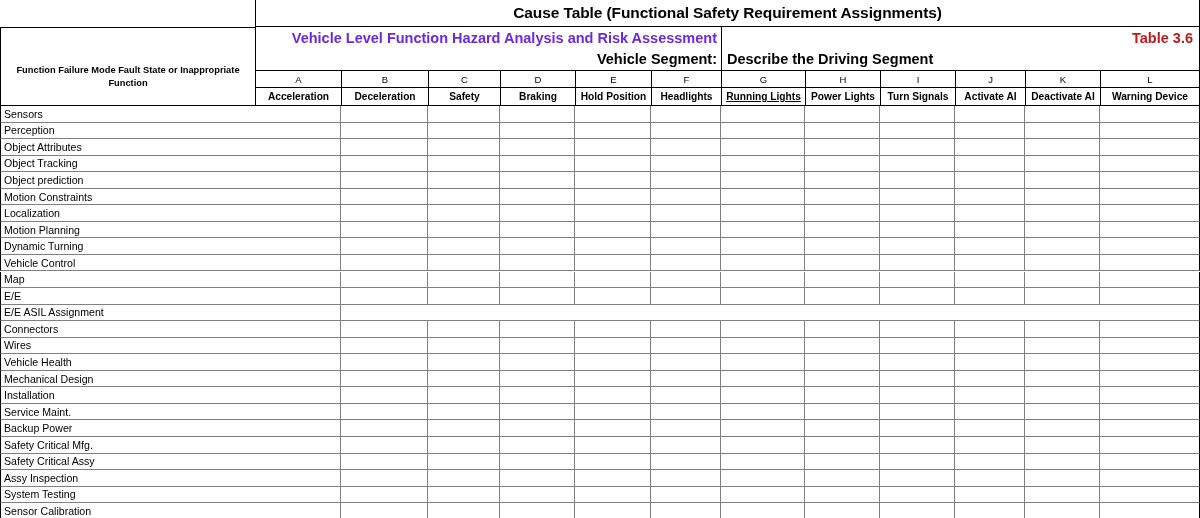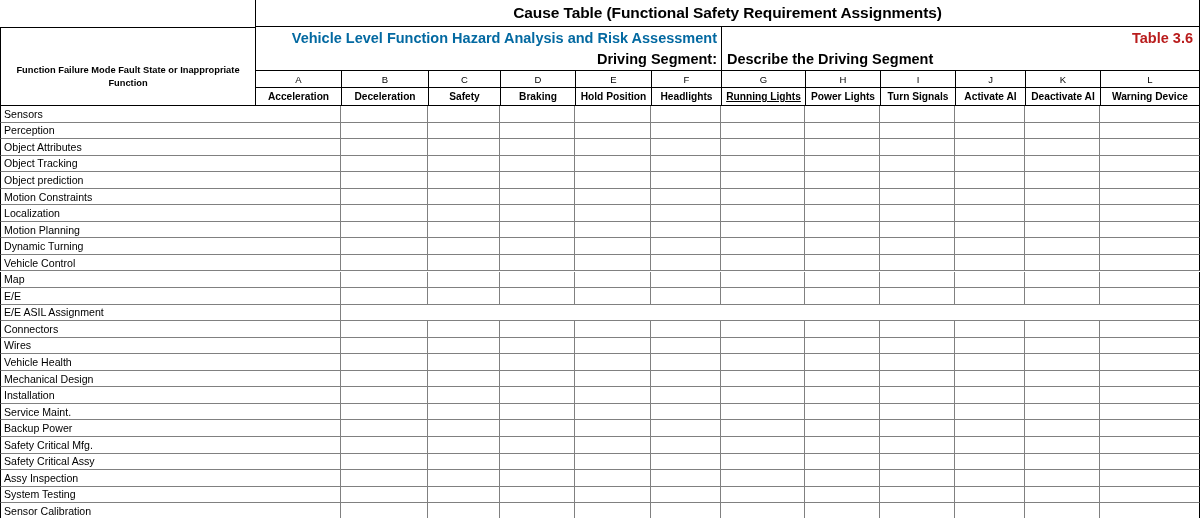--- a/index.html
+++ b/index.html
@@ -69,21 +69,21 @@
     flex-direction: column;
     align-items: flex-end;
     justify-content: flex-start;
     padding: 1px 4px 0 4px;
   }
   #sub-left .l1 {
     font-size: 14.5px;
     font-weight: bold;
     line-height: 21px;
     white-space: nowrap;
-    color: #0369a1;
+    color: #6d28d9;
   }
   #sub-left .l2 {
     font-size: 14.5px;
     font-weight: bold;
     line-height: 21px;
     white-space: nowrap;
     color: #000;
   }
   #sub-right {
     position: absolute;
@@ -200,21 +200,21 @@
 
 <div id="sheet">
 
   <div class="abs" id="title-band">
     <span class="txt">Cause Table (Functional Safety Requirement Assignments)</span>
   </div>
 
   <div class="abs" id="subtitle-band">
     <div id="sub-left">
       <span class="l1">Vehicle Level Function Hazard Analysis and Risk Assessment</span>
-      <span class="l2">Driving Segment:</span>
+      <span class="l2">Vehicle Segment:</span>
     </div>
     <div id="sub-right">
       <span id="table-num">Table 3.6</span>
       <span id="segment-desc">Describe the Driving Segment</span>
     </div>
   </div>
 
   <div class="abs" id="rowhdr-cell">
     <span class="txt">Function Failure Mode Fault State or Inappropriate Function</span>
   </div>

